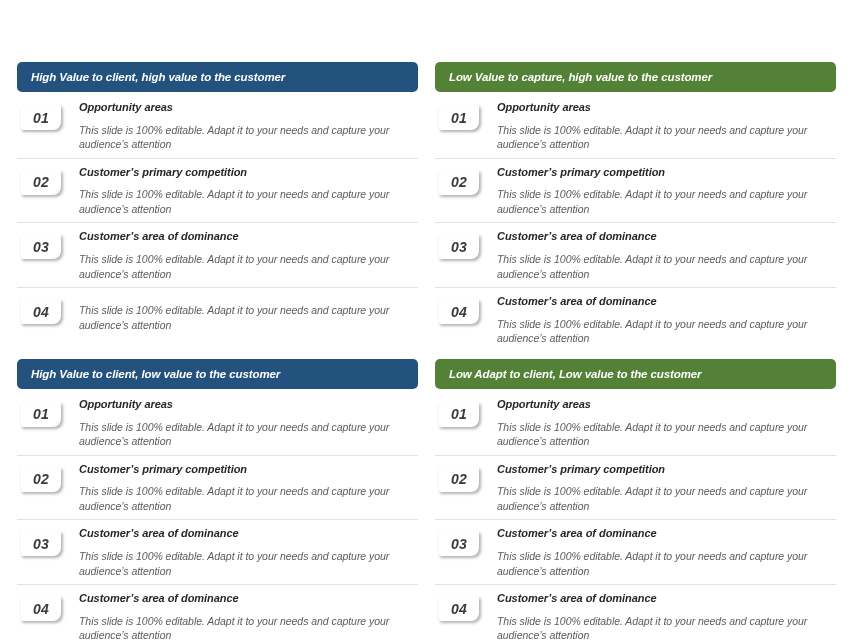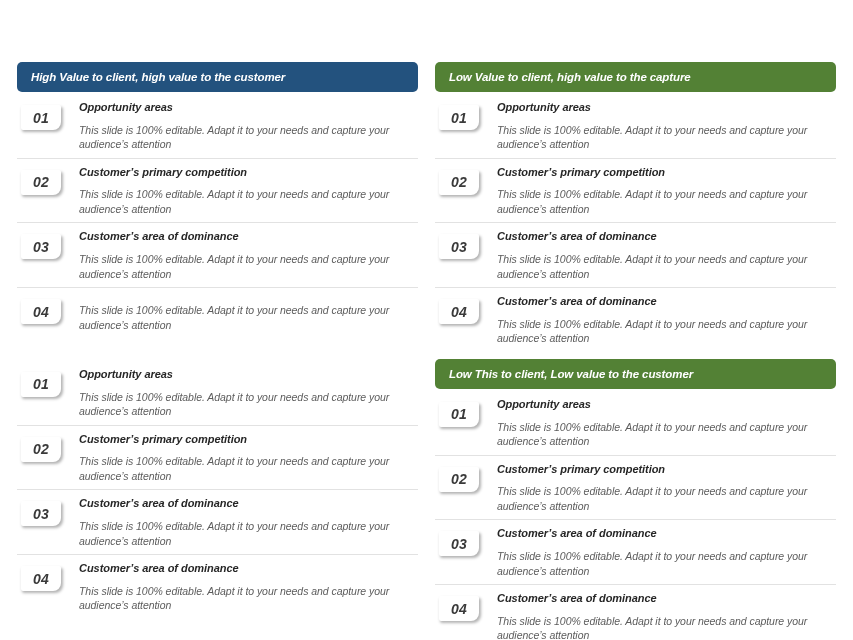--- a/index.html
+++ b/index.html
@@ -175,21 +175,21 @@
             <div class="badge-wrap">
               <div class="badge">04</div>
             </div>
             <div class="item-body">
               <div class="item-desc">This slide is 100% editable. Adapt it to your needs and capture your audience’s attention</div>
             </div>
           </div>
         </div>
       </div>
       <div class="quadrant">
-        <div class="q-header green" style="background: rgb(83, 129, 53);">Low Value to client, high value to the capture</div>
+        <div class="q-header green" style="background: rgb(83, 129, 53);">Low Value to capture, high value to the customer</div>
         <div class="q-list">
           <div class="item">
             <div class="badge-wrap">
               <div class="badge">01</div>
             </div>
             <div class="item-body">
               <div class="item-title">Opportunity areas</div>
               <div class="item-desc">This slide is 100% editable. Adapt it to your needs and capture your audience’s attention</div>
             </div>
           </div>
@@ -216,20 +216,21 @@
               <div class="badge">04</div>
             </div>
             <div class="item-body">
               <div class="item-title">Customer’s area of dominance</div>
               <div class="item-desc">This slide is 100% editable. Adapt it to your needs and capture your audience’s attention</div>
             </div>
           </div>
         </div>
       </div>
       <div class="quadrant row-bottom">
+        <div class="q-header blue" style="background: rgb(35, 82, 126);">High Value to client, low value to the customer</div>
         <div class="q-list">
           <div class="item">
             <div class="badge-wrap">
               <div class="badge">01</div>
             </div>
             <div class="item-body">
               <div class="item-title">Opportunity areas</div>
               <div class="item-desc">This slide is 100% editable. Adapt it to your needs and capture your audience’s attention</div>
             </div>
           </div>
@@ -256,21 +257,21 @@
               <div class="badge">04</div>
             </div>
             <div class="item-body">
               <div class="item-title">Customer’s area of dominance</div>
               <div class="item-desc">This slide is 100% editable. Adapt it to your needs and capture your audience’s attention</div>
             </div>
           </div>
         </div>
       </div>
       <div class="quadrant row-bottom">
-        <div class="q-header green" style="background: rgb(83, 129, 53);">Low This to client, Low value to the customer</div>
+        <div class="q-header green" style="background: rgb(83, 129, 53);">Low Adapt to client, Low value to the customer</div>
         <div class="q-list">
           <div class="item">
             <div class="badge-wrap">
               <div class="badge">01</div>
             </div>
             <div class="item-body">
               <div class="item-title">Opportunity areas</div>
               <div class="item-desc">This slide is 100% editable. Adapt it to your needs and capture your audience’s attention</div>
             </div>
           </div>

